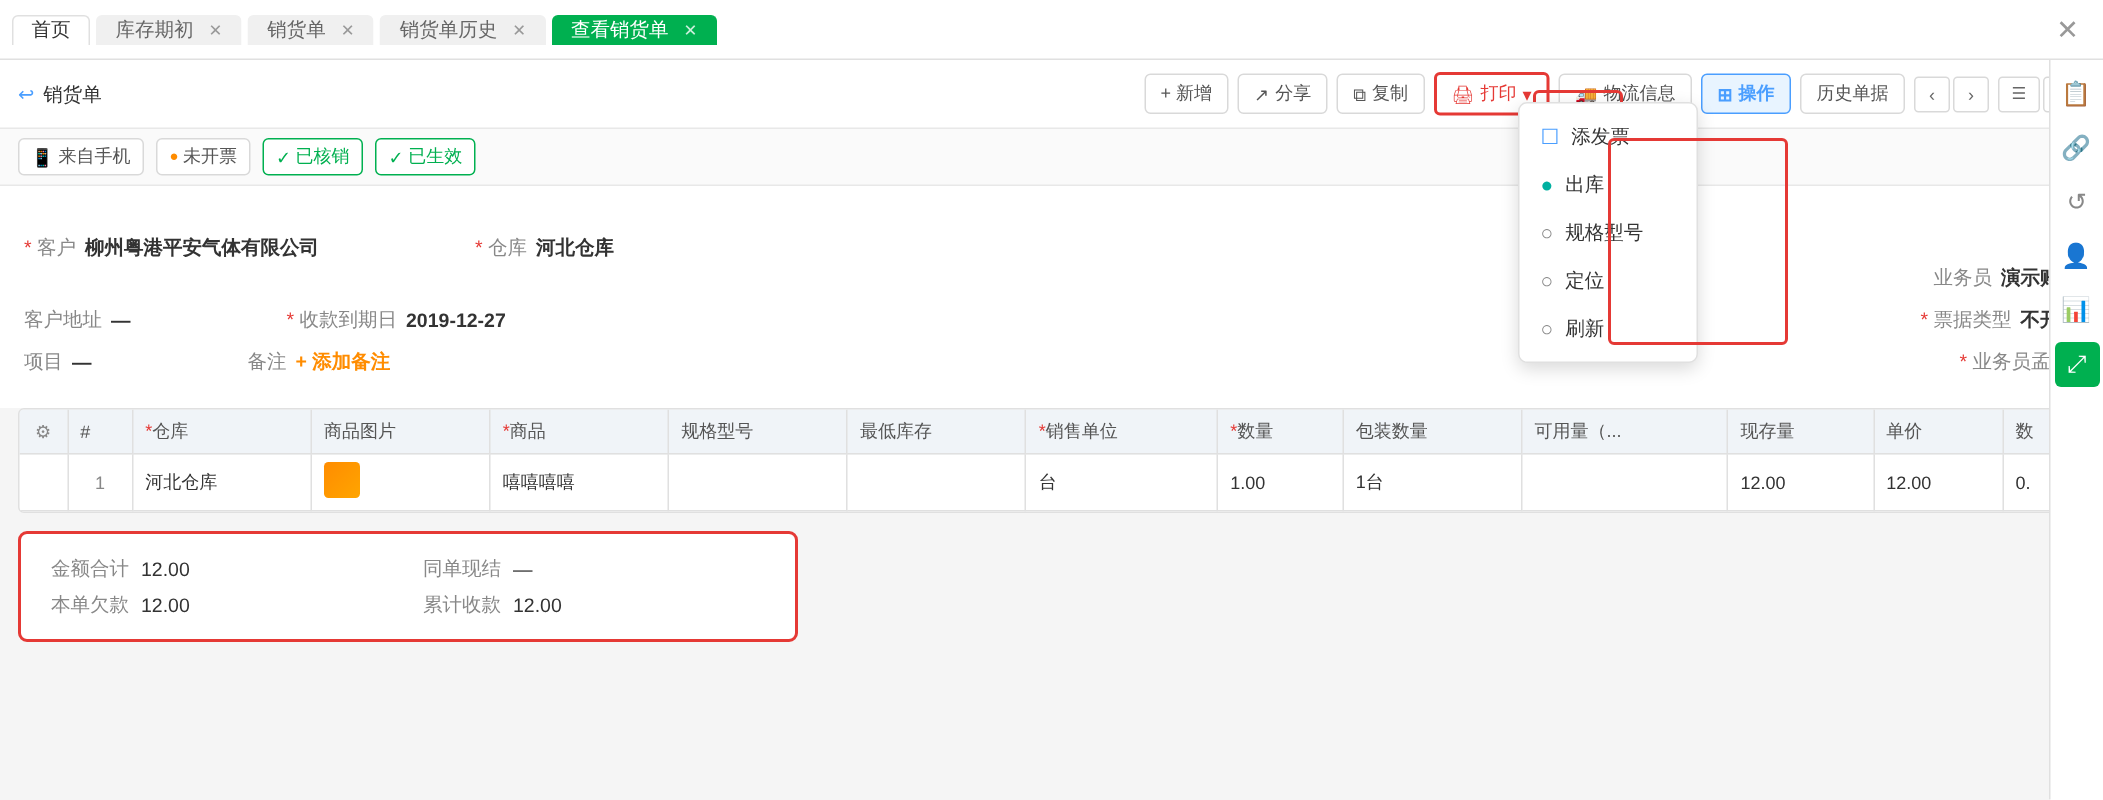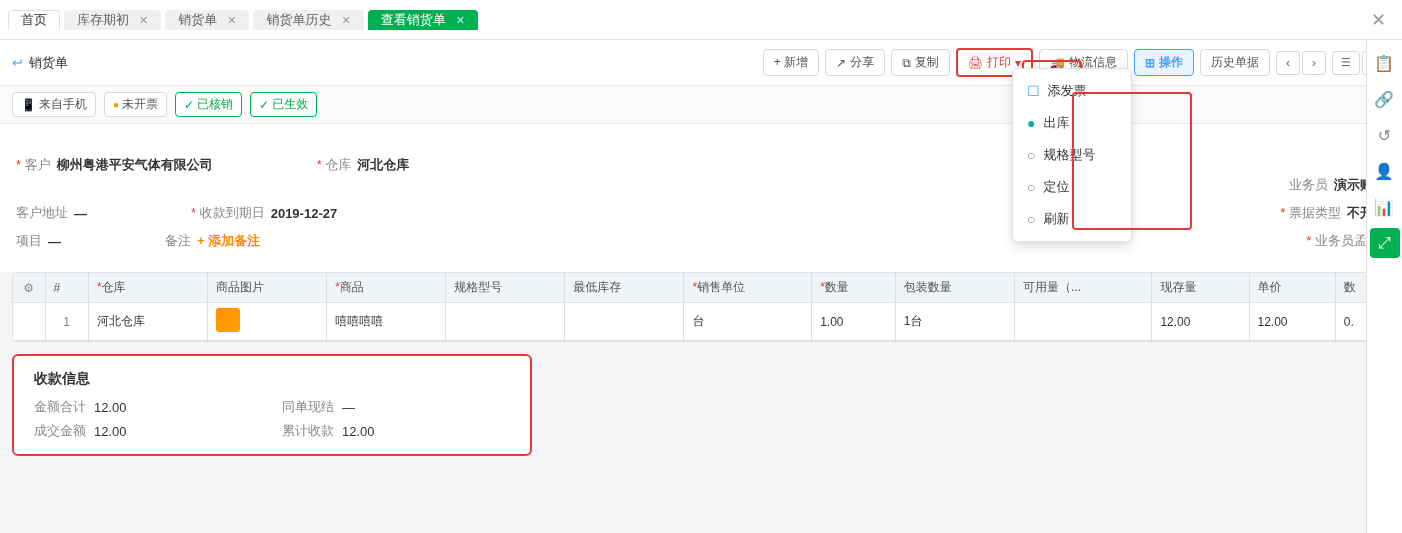--- a/index.html
+++ b/index.html
@@ -303,32 +303,31 @@
           <td></td>
           <td>12.00</td>
           <td>12.00</td>
           <td>0.</td>
         </tr>
       </tbody>
     </table>
   </div>
 
   <div class="payment-section">
-    <div class="payment-title">收款信息</div>
     <div class="payment-grid">
       <div class="payment-item">
         <span class="pl">金额合计</span>
         <span class="pv">12.00</span>
       </div>
       <div class="payment-item">
         <span class="pl">同单现结</span>
         <span class="pv">—</span>
       </div>
       <div class="payment-item">
-        <span class="pl">成交金额</span>
+        <span class="pl">本单欠款</span>
         <span class="pv">12.00</span>
       </div>
       <div class="payment-item">
         <span class="pl">累计收款</span>
         <span class="pv">12.00</span>
       </div>
     </div>
   </div>
 
   <div class="dropdown-menu">

